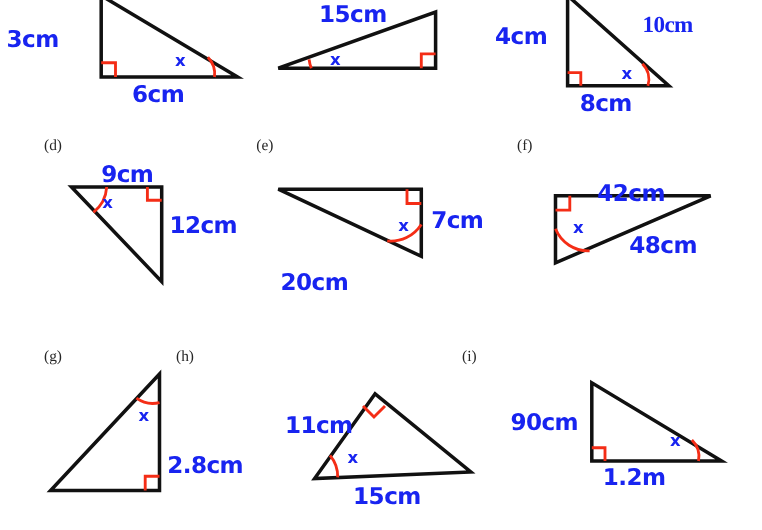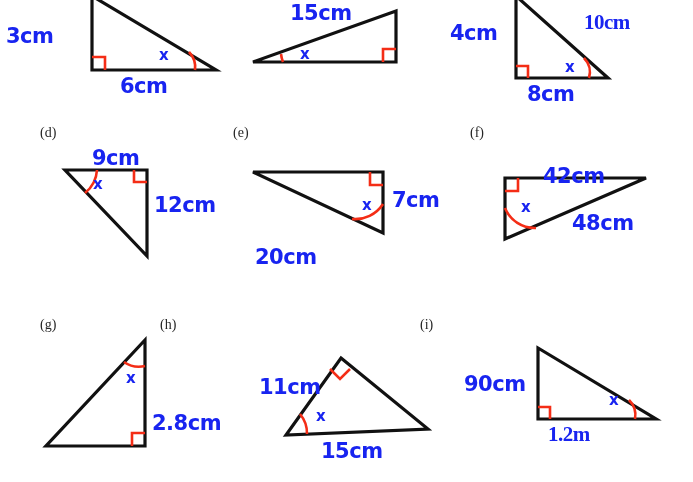--- a/index.html
+++ b/index.html
@@ -158,16 +158,16 @@
   <div class="part-label" style="left:160px; top:318px;">(h)</div>
   <div class="dim-label" style="left:152px; top:383px;margin-top:30px;">2.8cm</div>
   <div class="x-label" style="left:126px; top:371px;">x</div>
 
   <div class="dim-label" style="left:259px; top:377px;">11cm</div>
   <div class="dim-label" style="left:321px; top:441px;">15cm</div>
   <div class="x-label" style="left:316px; top:409px;">x</div>
 
   <div class="part-label" style="left:420px; top:318px;">(i)</div>
   <div class="dim-label" style="left:464px; top:374px;">90cm</div>
-  <div class="dim-label" style="left:548px; top:424px;font-family:Liberation Serif, serif;">1.2m</div>
+  <div class="dim-label" style="left:548px; top:424px;">1.2m</div>
   <div class="x-label" style="left:609px; top:393px;">x</div>
 
 </div>
 
 </body></html>

